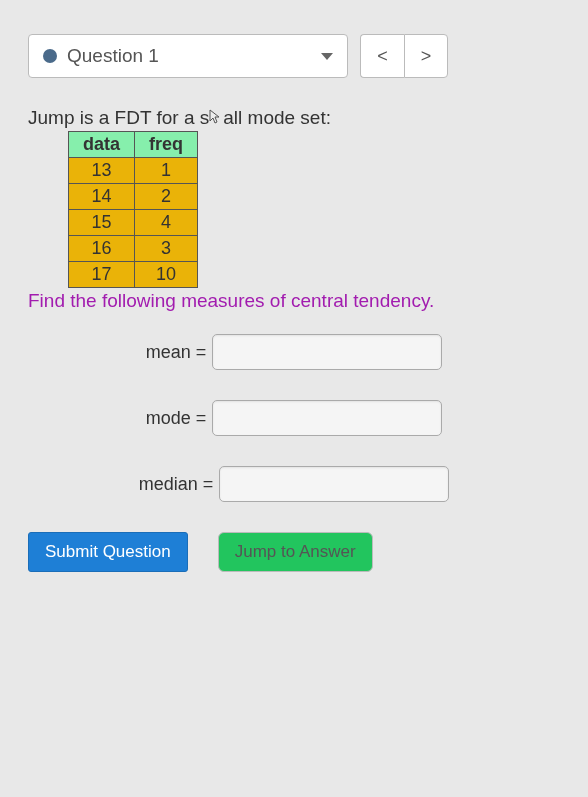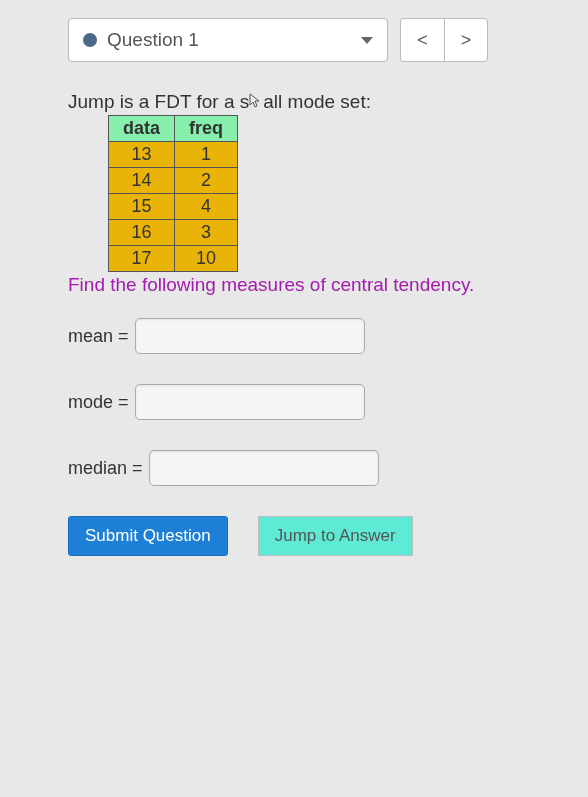--- a/index.html
+++ b/index.html
@@ -5,22 +5,21 @@
     * { box-sizing: border-box; margin: 0; padding: 0; }
     body {
       font-family: Arial, Helvetica, sans-serif;
       background: #e8e8e8;
       width: 588px;
       height: 797px;
       overflow: hidden;
       color: #333;
     }
     .container {
-      padding: 18px 28px;
-      margin-left: 40px;
+      padding: 34px 28px;
     }
     .header-row {
       display: flex;
       align-items: center;
       gap: 12px;
       margin-bottom: 28px;
     }
     .question-selector {
       display: flex;
       align-items: center;
@@ -106,20 +105,21 @@
     }
     .prompt-2 {
       font-size: 19px;
       color: #a21caf;
       margin-bottom: 22px;
     }
     .input-row {
       display: flex;
       align-items: center;
       margin-bottom: 30px;
+      justify-content: center;
     }
     .input-label {
       font-size: 18px;
       color: #333;
       margin-right: 6px;
       min-width: auto;
     }
     .answer-input {
       width: 230px;
       height: 36px;
@@ -138,24 +138,24 @@
     .submit-btn {
       background: #1e7fd6;
       color: #fff;
       border: 1px solid #1a6db8;
       border-radius: 3px;
       padding: 9px 16px;
       font-size: 17px;
       cursor: pointer;
     }
     .jump-btn {
-      background: #5eead4;
+      background: #22c55e;
       color: #555;
       border: 1px solid #bbb;
-      border-radius: 1px;
+      border-radius: 6px;
       padding: 9px 16px;
       font-size: 17px;
       cursor: pointer;
     }
   </style>
 </head>
 <body>
 
 <div class="container">
 

